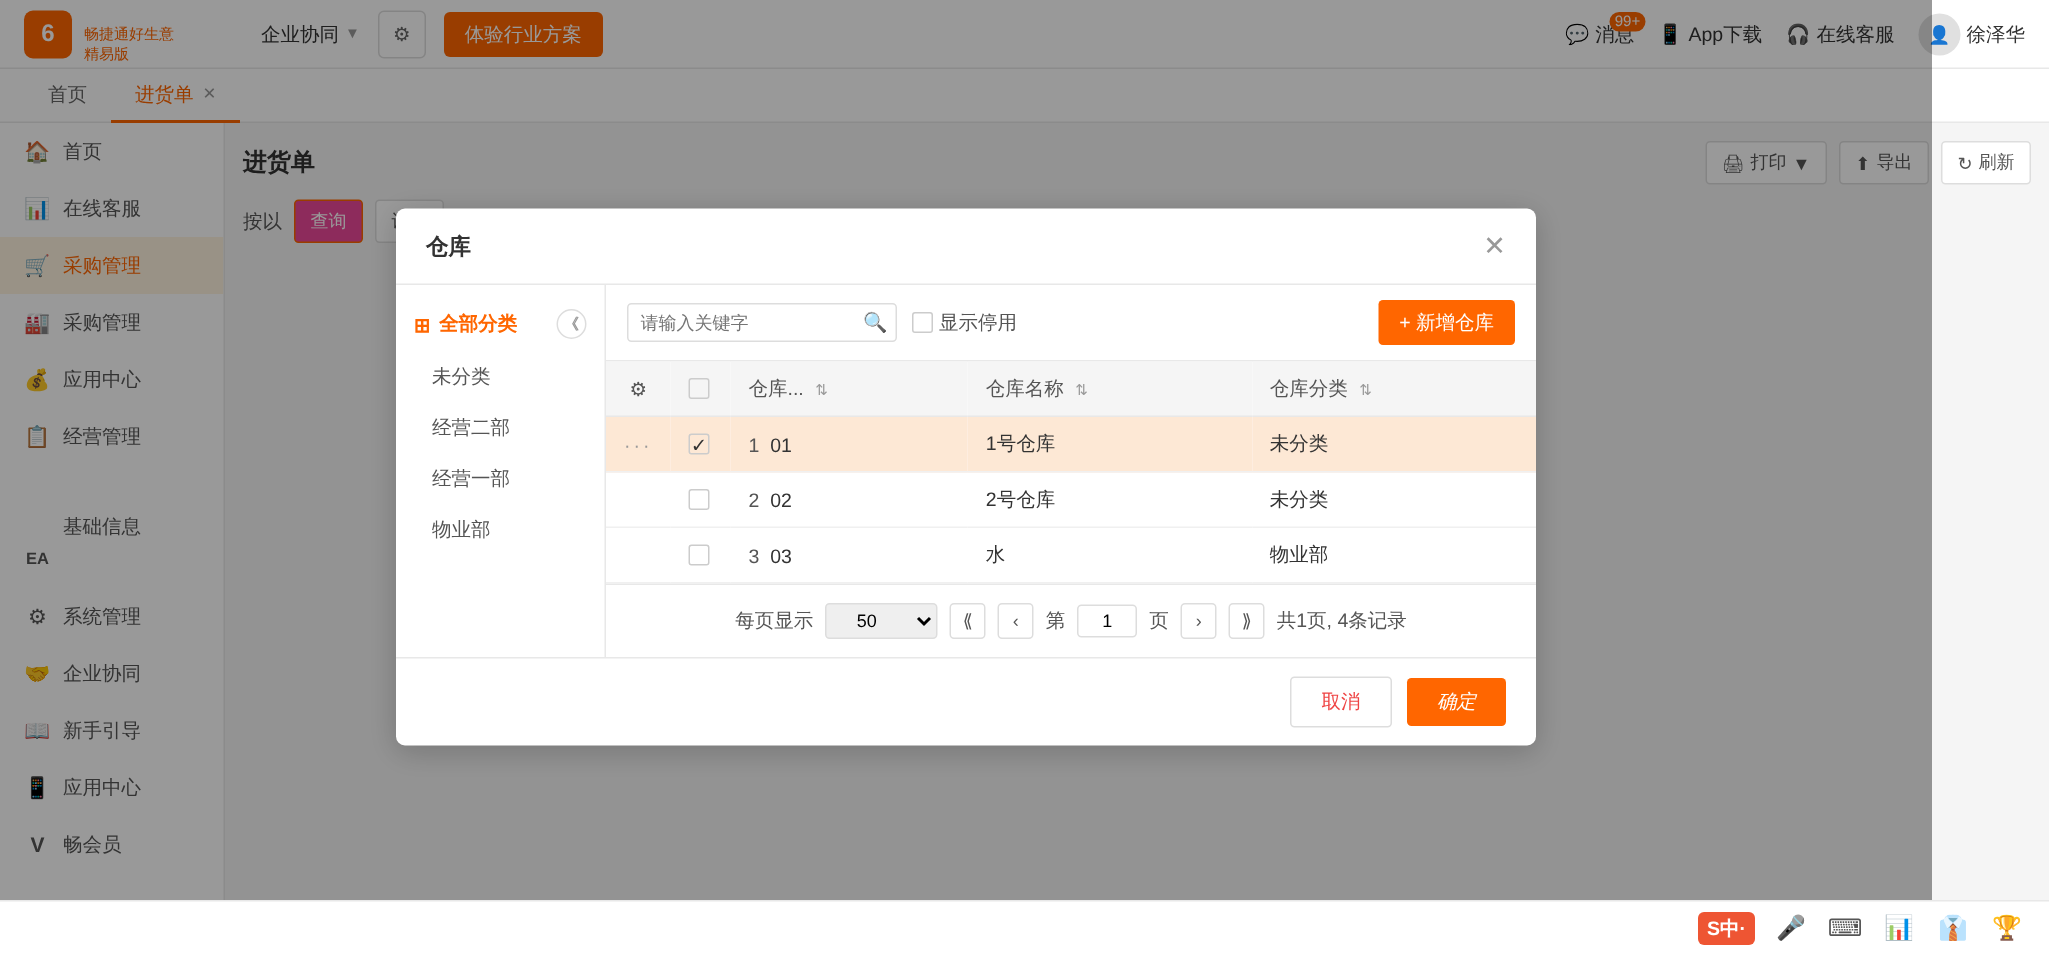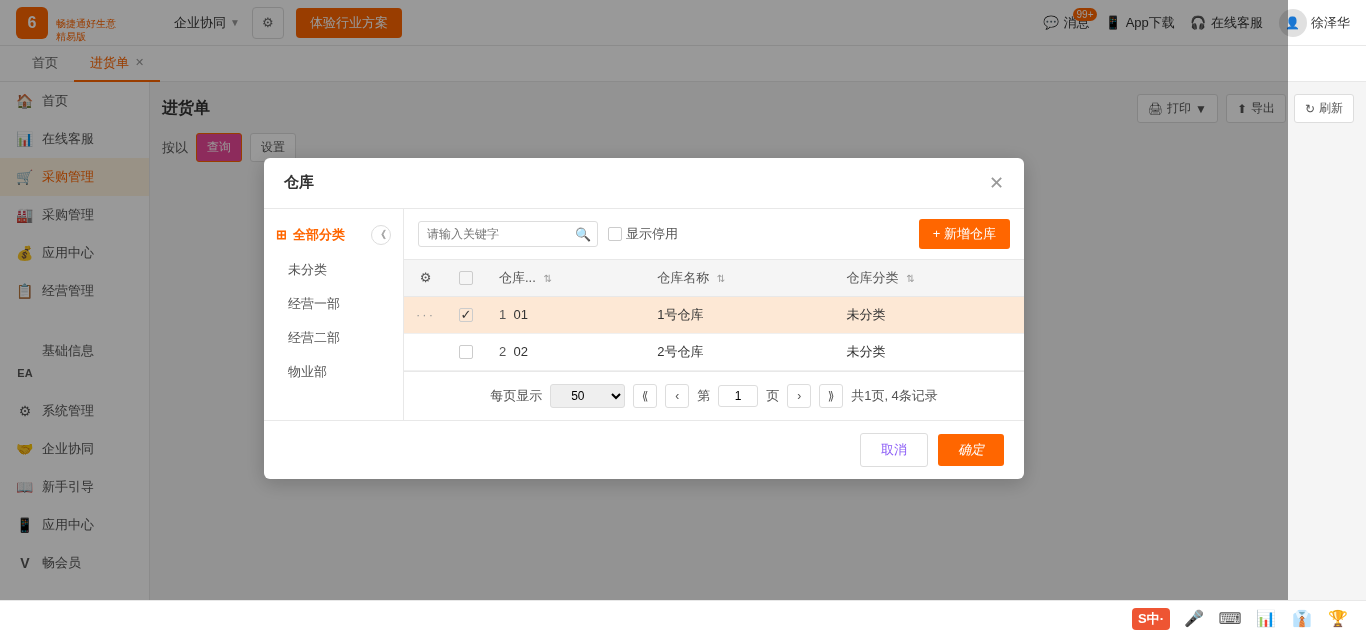--- a/index.html
+++ b/index.html
@@ -89,21 +89,21 @@
     .action-dots { color: #999; letter-spacing: 2px; cursor: pointer; }
 
     
     .modal-pagination { display: flex; align-items: center; justify-content: center; padding: 12px; gap: 8px; border-top: 1px solid #e8e8e8; font-size: 13px; color: #555; }
     .page-size-select { border: 1px solid #ddd; border-radius: 3px; padding: 3px 16px; font-size: 12px; }
     .page-nav-btn { width: 24px; height: 24px; border: 1px solid #ddd; border-radius: 3px; display: flex; align-items: center; justify-content: center; cursor: pointer; background: #fff; color: #555; font-size: 12px; }
     .page-input { width: 40px; border: 1px solid #ddd; border-radius: 3px; padding: 3px 6px; text-align: center; font-size: 12px; }
 
     
     .modal-footer { display: flex; align-items: center; justify-content: flex-end; padding: 12px 20px; gap: 10px; border-top: 1px solid #e8e8e8; }
-    .cancel-btn { padding: 7px 20px; border: 1px solid #ddd; border-radius: 3px; background: #fff; cursor: pointer; font-size: 13px; color: #8b5cf6; }
+    .cancel-btn { padding: 7px 20px; border: 1px solid #ddd; border-radius: 3px; background: #fff; cursor: pointer; font-size: 13px; color: #ef4444; }
     .confirm-btn { padding: 7px 20px; border: none; border-radius: 3px; background: #f60; color: #fff; cursor: pointer; font-size: 13px; font-style: italic; }
 
     
     .bottom-bar { position: fixed; bottom: 0; left: 0; width: 1366px; height: 36px; background: #fff; border-top: 1px solid #e8e8e8; display: flex; align-items: center; justify-content: flex-end; padding: 0 16px; gap: 12px; z-index: 200; }
     .bottom-icon { width: 24px; height: 24px; display: flex; align-items: center; justify-content: center; cursor: pointer; color: #555; font-size: 16px; }
     .brand-icon { background: #e53; color: #fff; border-radius: 4px; padding: 2px 6px; font-size: 13px; font-weight: bold; }
   </style>
 </head>
 <body>
 
@@ -244,22 +244,22 @@
 
     <div class="modal-body">
 
       <div class="modal-sidebar">
         <div class="modal-sidebar-header">
           <span style="color:#f60;">⊞</span>
           <span>全部分类</span>
           <div class="collapse-btn">《</div>
         </div>
         <div class="modal-sidebar-item">未分类</div>
+        <div class="modal-sidebar-item">经营二部</div>
         <div class="modal-sidebar-item">经营一部</div>
-        <div class="modal-sidebar-item">经营二部</div>
         <div class="modal-sidebar-item">物业部</div>
       </div>
 
       <div class="modal-content">
 
         <div class="modal-toolbar">
           <div class="search-input-wrap">
             <input class="search-input" type="text" placeholder="请输入关键字" style="">
             <span class="search-icon">🔍</span>
           </div>
@@ -304,20 +304,29 @@
     </tr>
                 <tr>
       <td class="gear-col"><span class="action-dots"></span></td>
       <td class="check-col">
         <div class="checkbox"></div>
       </td>
       <td><span class="row-num">2</span>&nbsp;&nbsp;02</td>
       <td>2号仓库</td>
       <td>未分类</td>
     </tr>
+                <tr>
+      <td class="gear-col"><span class="action-dots"></span></td>
+      <td class="check-col">
+        <div class="checkbox"></div>
+      </td>
+      <td><span class="row-num">3</span>&nbsp;&nbsp;03</td>
+      <td>水</td>
+      <td>物业部</td>
+    </tr>
               </tbody>
           </table>
         </div>
 
         <div class="modal-pagination">
           <span>每页显示</span>
           <select class="page-size-select">
             <option>50</option>
             <option>100</option>
           </select>

